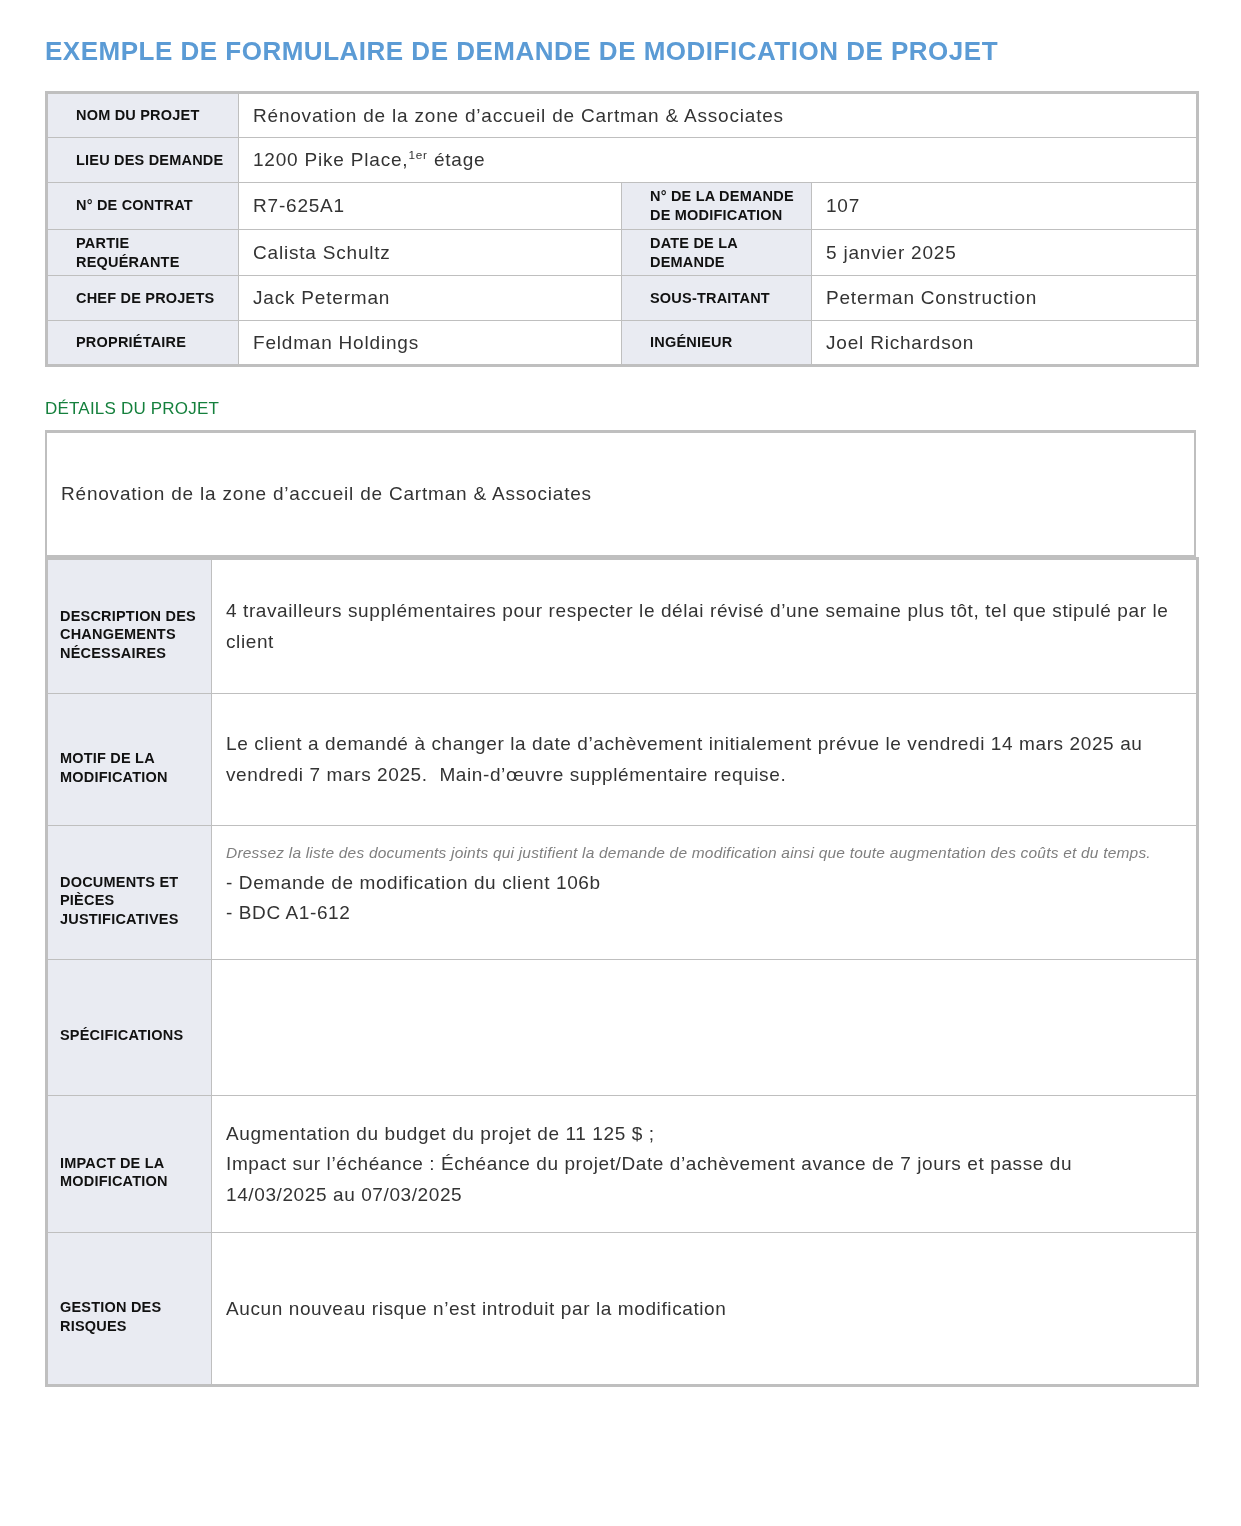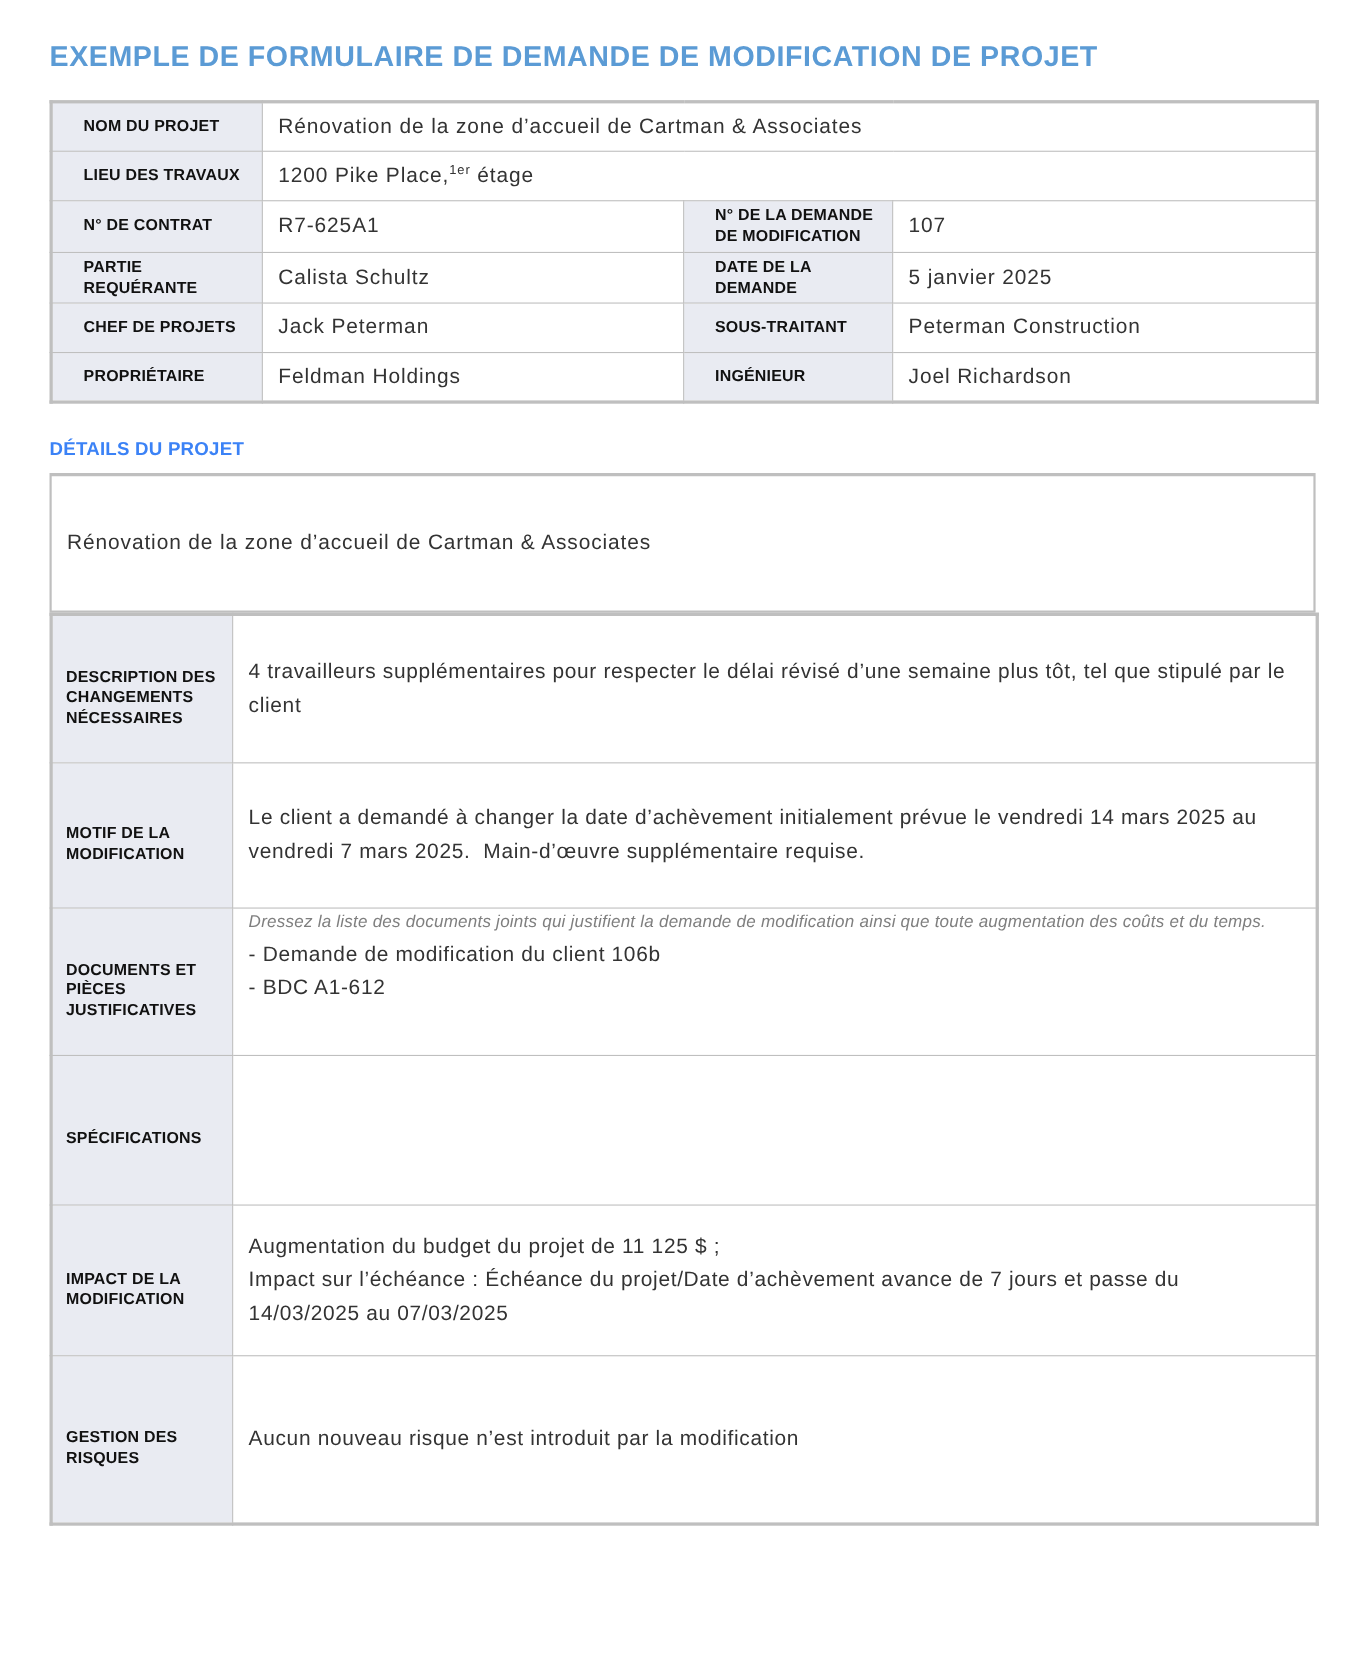--- a/index.html
+++ b/index.html
@@ -62,22 +62,22 @@
     background: #ffffff;
   }
   sup.ordinal {
     font-size: 0.62em;
     vertical-align: super;
     line-height: 0;
     margin-top: 36px;
   }
   .section-heading {
     font-size: 17px;
-    font-weight: bold;
-    color: #3b82f6;
+    font-weight: normal;
+    color: #15803d;
     letter-spacing: 0.2px;
     margin: 0 0 11px 0;
   }
   .heading-details { margin-top: 32px; }
   .heading-description { margin-top: 42px; }
   .details-box {
     width: 1151px;
     height: 127px;
     border: 2px solid var(--border, #BFBFBF);
     border-top-width: 3px;
@@ -99,21 +99,21 @@
   table.desc-table td.lbl {
     padding: 22px 10px 6px 12px;
   }
   table.desc-table td.val {
     padding: 8px 26px 8px 14px;
     line-height: 1.6;
     letter-spacing: 0.6px;
   }
   table.desc-table tr.top-align td.val {
     vertical-align: top;
-    padding-top: 0;
+    padding-top: 14px;
   }
   .val-text {
     white-space: pre-wrap;
   }
   .instruction {
     font-style: italic;
     color: #7F7F7F;
     font-size: 15.5px;
     line-height: 1.65;
     letter-spacing: 0.2px;
@@ -134,21 +134,21 @@
         <col style="width:383px">
         <col style="width:190px">
         <col style="width:386px">
     </colgroup>
     <tbody>
       <tr>
         <td class="lbl">NOM DU PROJET</td>
         <td class="val" colspan="3">Rénovation de la zone d’accueil de Cartman &amp; Associates</td>
       </tr>
       <tr>
-        <td class="lbl">LIEU DES TRAVAUX</td>
+        <td class="lbl">LIEU DES DEMANDE</td>
         <td class="val" colspan="3"><span>1200 Pike Place,</span><sup class="ordinal">1er</sup><span> étage</span></td>
       </tr>
       <tr>
         <td class="lbl">N° DE CONTRAT</td>
         <td class="val">R7-625A1</td>
         <td class="lbl">N° DE LA DEMANDE DE MODIFICATION</td>
         <td class="val">107</td>
       </tr>
       <tr>
         <td class="lbl">PARTIE REQUÉRANTE</td>

